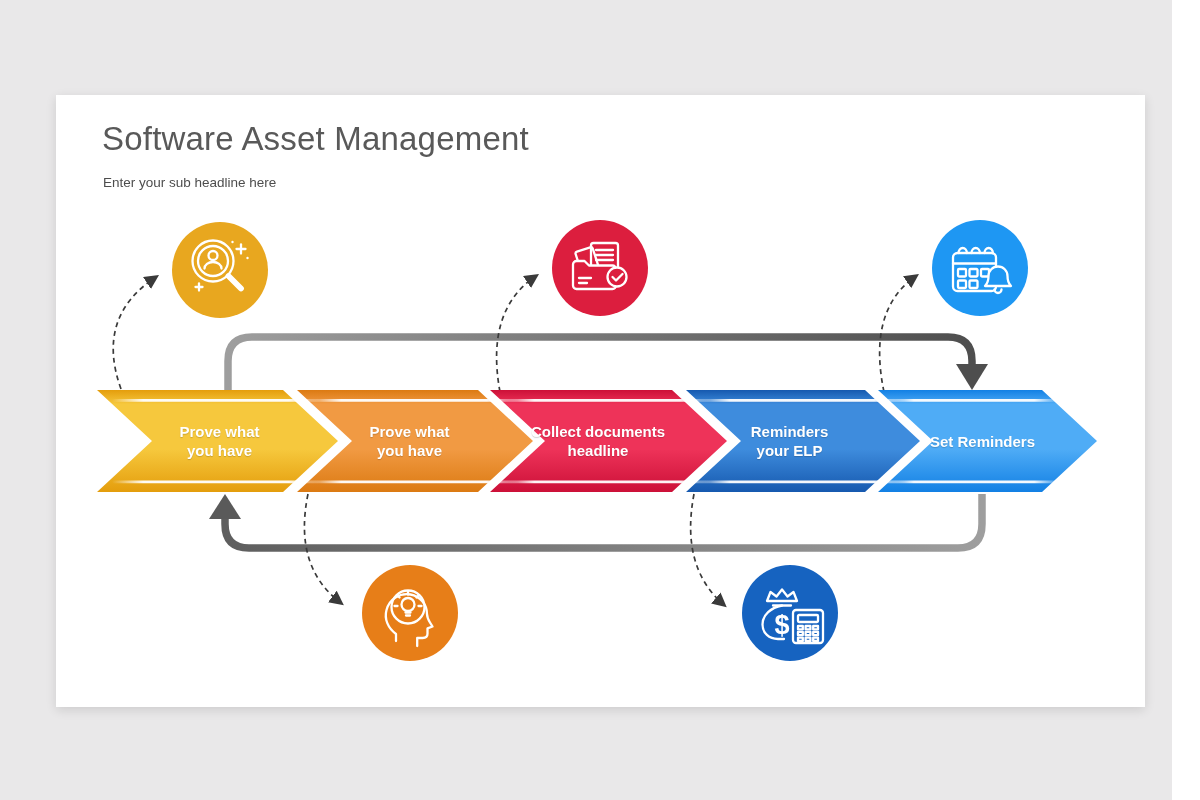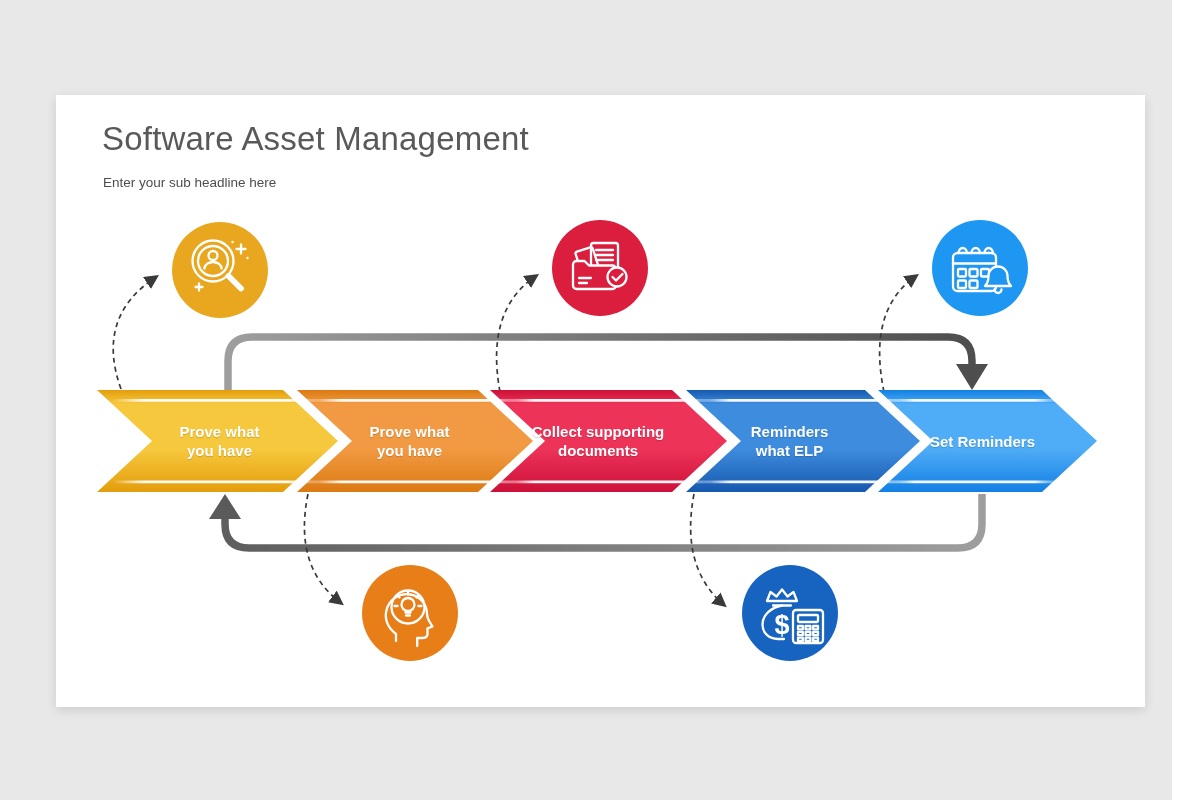--- a/index.html
+++ b/index.html
@@ -217,23 +217,23 @@
 
   <div class="step-label" style="left:142px;top:422px;width:155px;">
     <span>Prove what</span>
     <span>you have</span>
   </div>
   <div class="step-label" style="left:332px;top:422px;width:155px;">
     <span>Prove what</span>
     <span>you have</span>
   </div>
   <div class="step-label" style="left:498px;top:422px;width:200px;">
-    <span>Collect supporting</span>
-    <span>documents</span>
+    <span>Collect documents</span>
+    <span>headline</span>
   </div>
   <div class="step-label" style="left:712px;top:422px;width:155px;">
     <span>Reminders</span>
-    <span>what ELP</span>
+    <span>your ELP</span>
   </div>
   <div class="step-label" style="left:900px;top:432px;width:165px;text-align:center;">
     <span>Set Reminders</span>
   </div>
 </div>
 
 </body></html>

